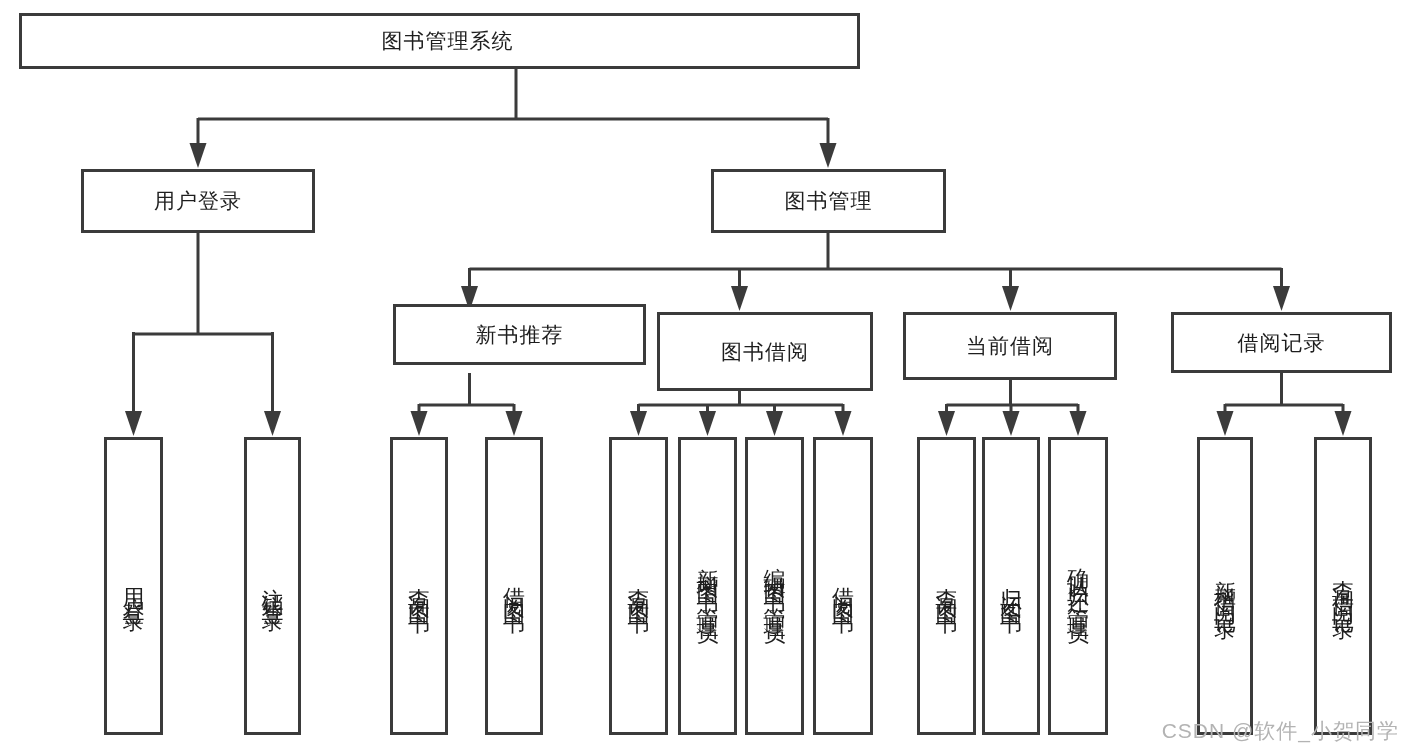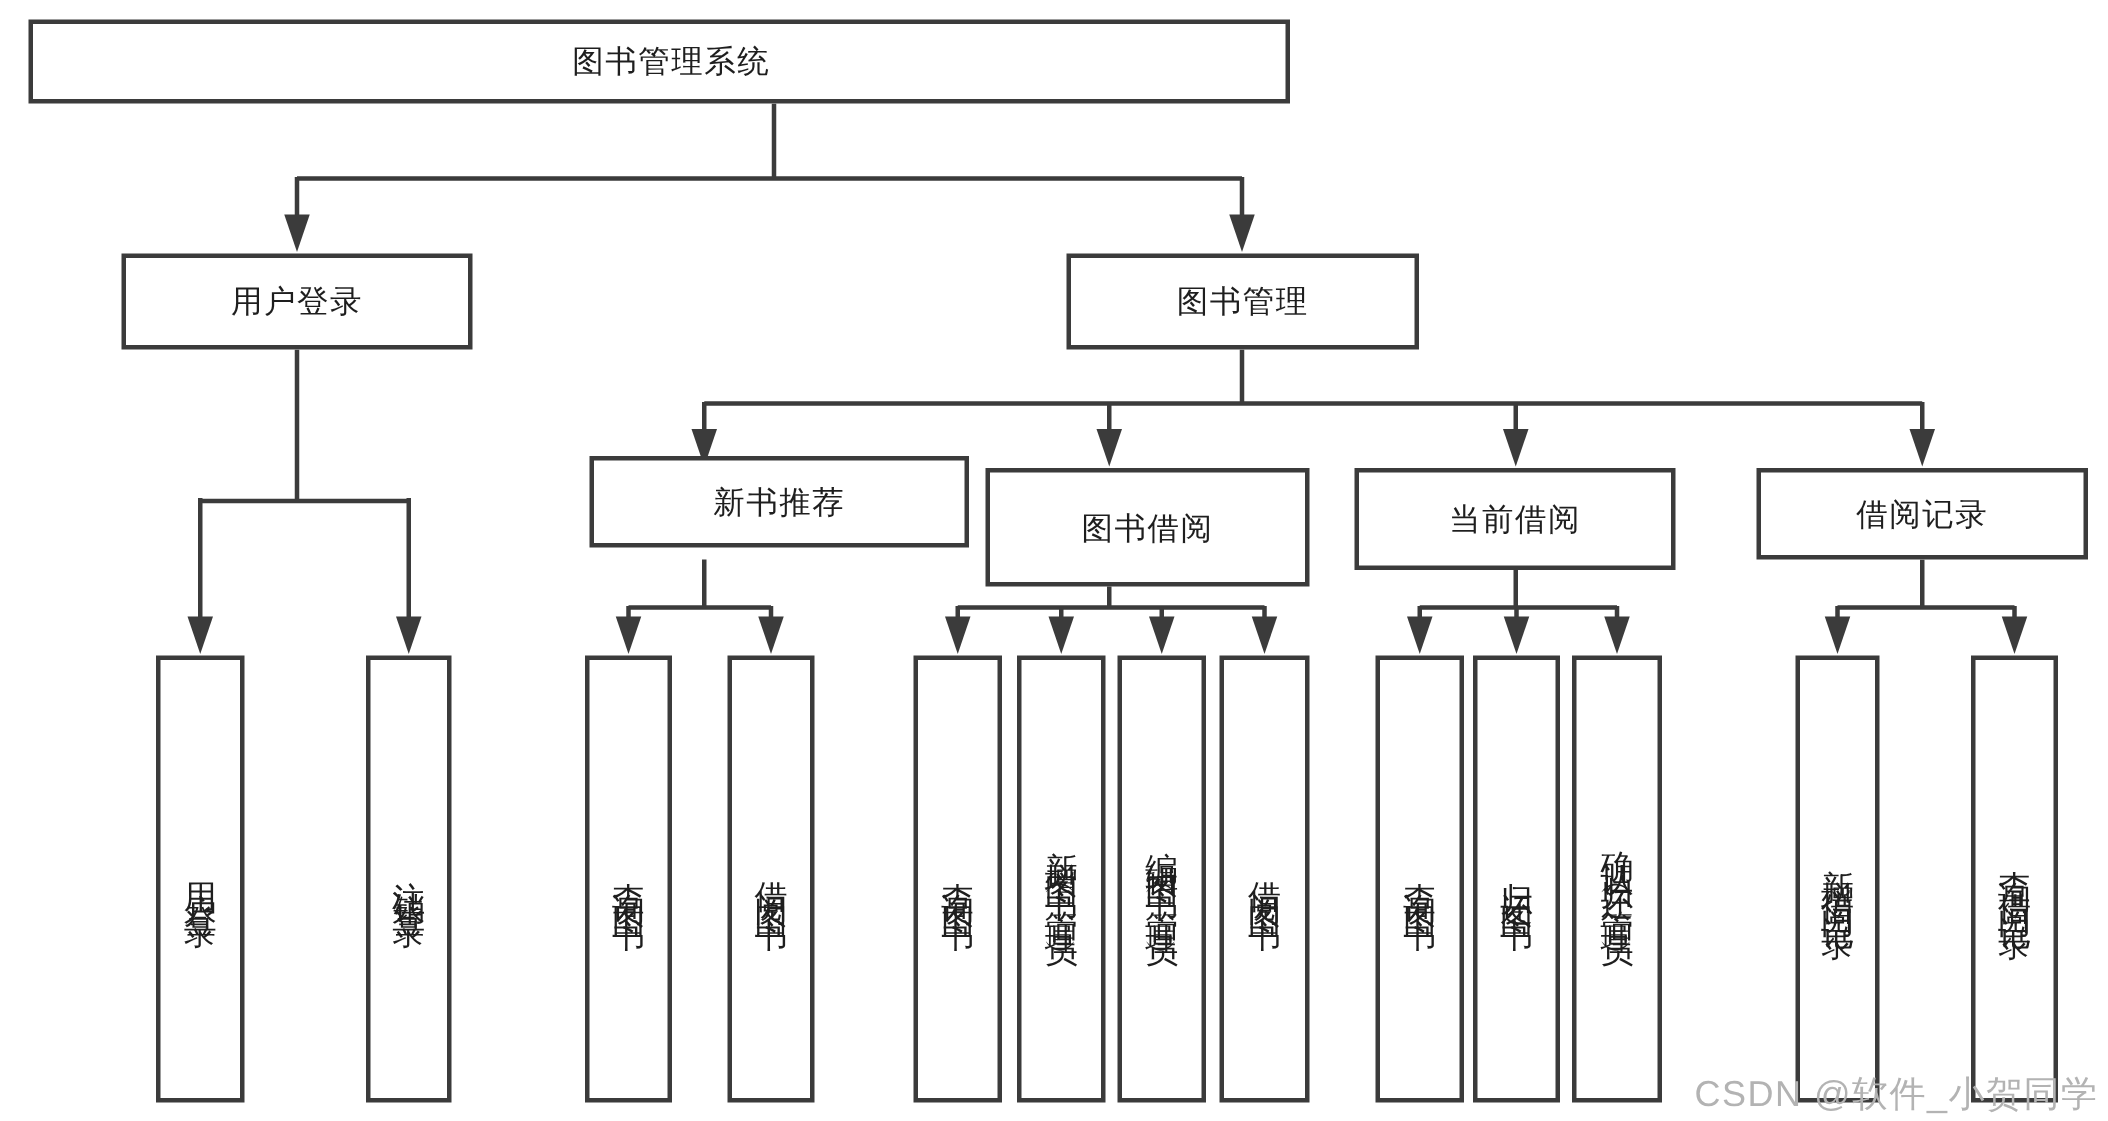--- a/index.html
+++ b/index.html
@@ -52,21 +52,21 @@
     font-size: 22px;
     letter-spacing: 8px;
     line-height: 1;
     white-space: nowrap;
   }
   #watermark {
     position: absolute;
     right: 6px;
     bottom: 2px;
     z-index: 5;
-    font-size: 24px;
+    font-size: 21px;
     color: var(--watermark-color, #b3b3b3);
     letter-spacing: 1px;
     white-space: nowrap;
   }
 </style>
 </head>
 <body>
 
 <div id="canvas">
 

